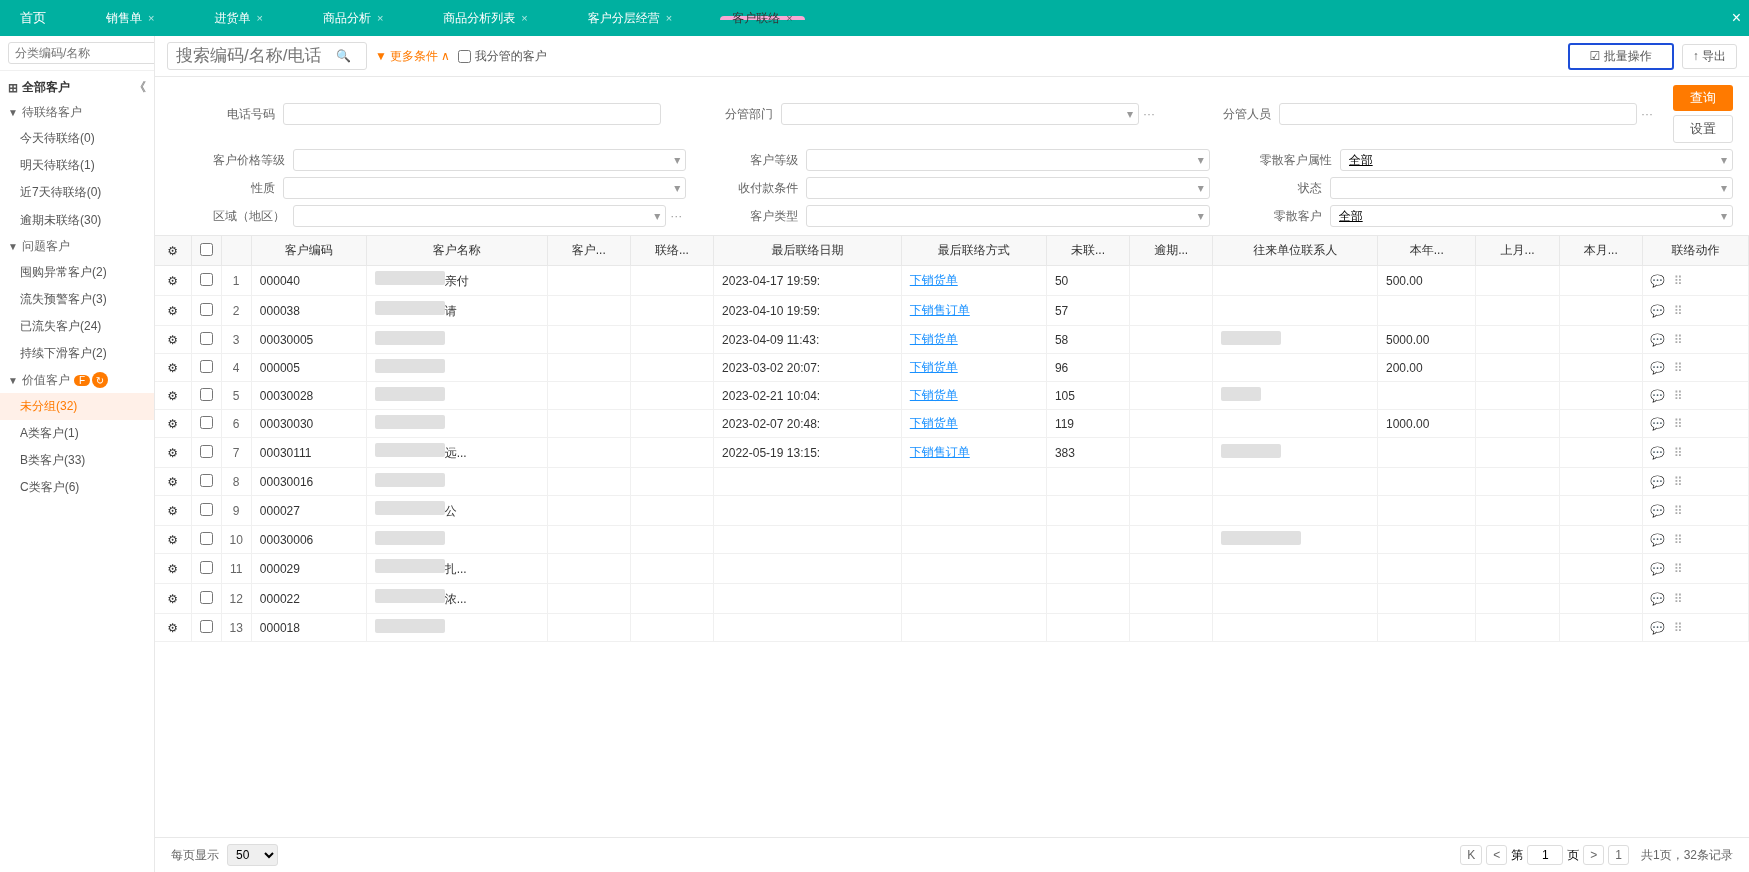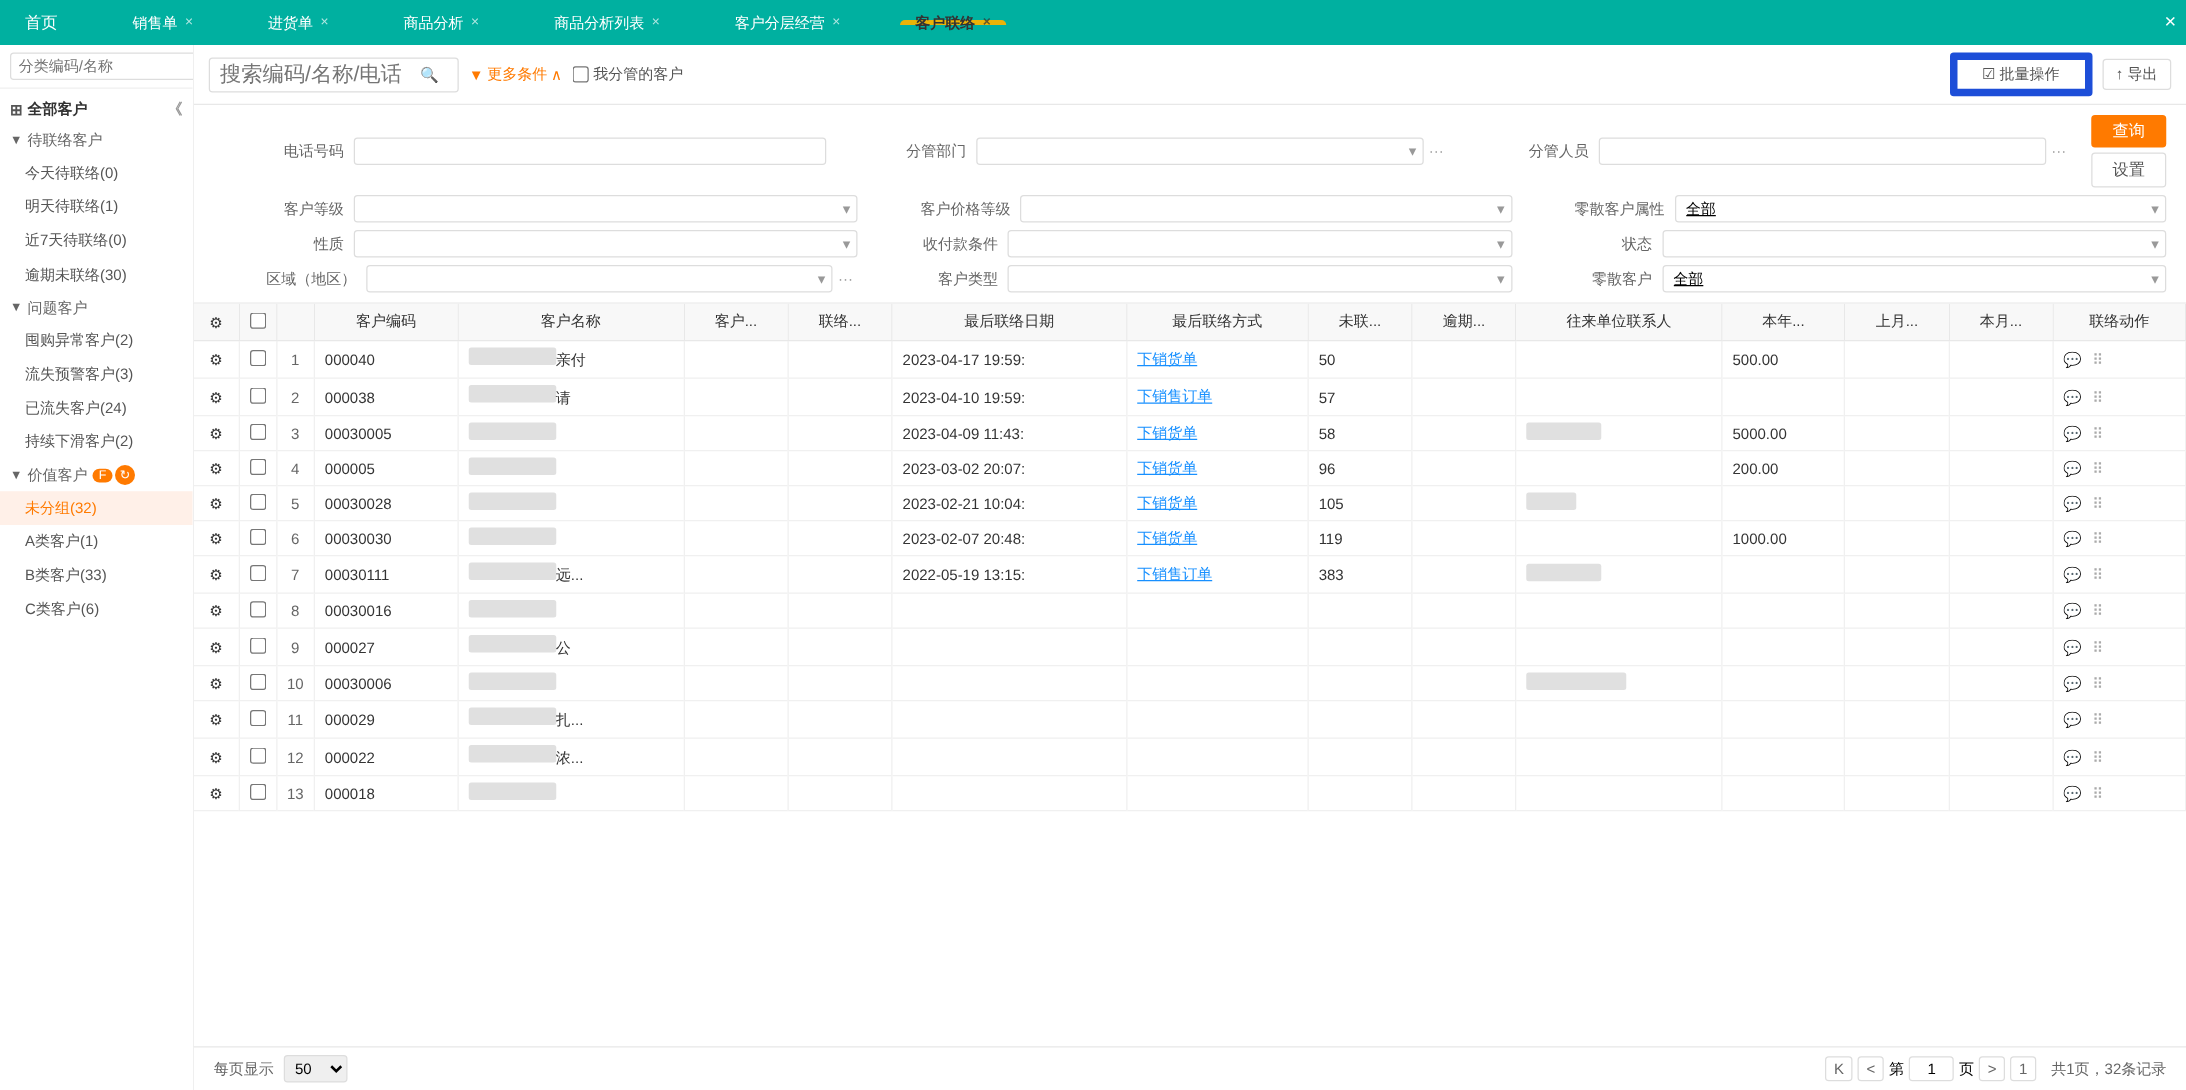--- a/index.html
+++ b/index.html
@@ -19,24 +19,23 @@
       display: flex;
       align-items: center;
       padding: 0 12px;
       height: 100%;
       color: white;
       cursor: pointer;
       font-size: 13px;
       white-space: nowrap;
     }
     .nav-tab.active {
-      background: #eab308;
+      background: #f9a8d4;
       color: #333;
       border-radius: 4px 4px 0 0;
-      font-weight: bold;
     }
     .nav-tab .close-x {
       margin-left: 6px;
       font-size: 11px;
       opacity: 0.7;
     }
     .nav-home {
       padding: 0 12px;
       color: white;
       font-size: 13px;
@@ -162,21 +161,21 @@
       color: #555;
       cursor: pointer;
     }
     .filter-right {
       margin-left: auto;
       display: flex;
       gap: 8px;
       align-items: center;
     }
     .btn-batch {
-      border: 6px solid #1d4ed8;
+      border: 2px solid #1d4ed8;
       background: white;
       padding: 3px 20px;
       border-radius: 3px;
       cursor: pointer;
       color: #555;
     }
     .btn-export {
       border: 1px solid #ddd;
       background: white;
       padding: 3px 10px;
@@ -498,27 +497,27 @@
           <span class="filter-more-btn">···</span>
         </div>
         <div class="filter-actions">
           <button class="btn-query">查询</button>
           <button class="btn-reset">设置</button>
         </div>
       </div>
 
       <div class="adv-filter-row">
         <div class="filter-field">
-          <span class="filter-label">客户等级</span>
+          <span class="filter-label">客户价格等级</span>
           <div class="select-wrap">
             <select><option></option></select>
           </div>
         </div>
         <div class="filter-field">
-          <span class="filter-label">客户价格等级</span>
+          <span class="filter-label">客户等级</span>
           <div class="select-wrap">
             <select><option></option></select>
           </div>
         </div>
         <div class="filter-field">
           <span class="filter-label">零散客户属性</span>
           <div class="select-wrap">
             <select><option value="全部">全部</option></select>
           </div>
         </div>

